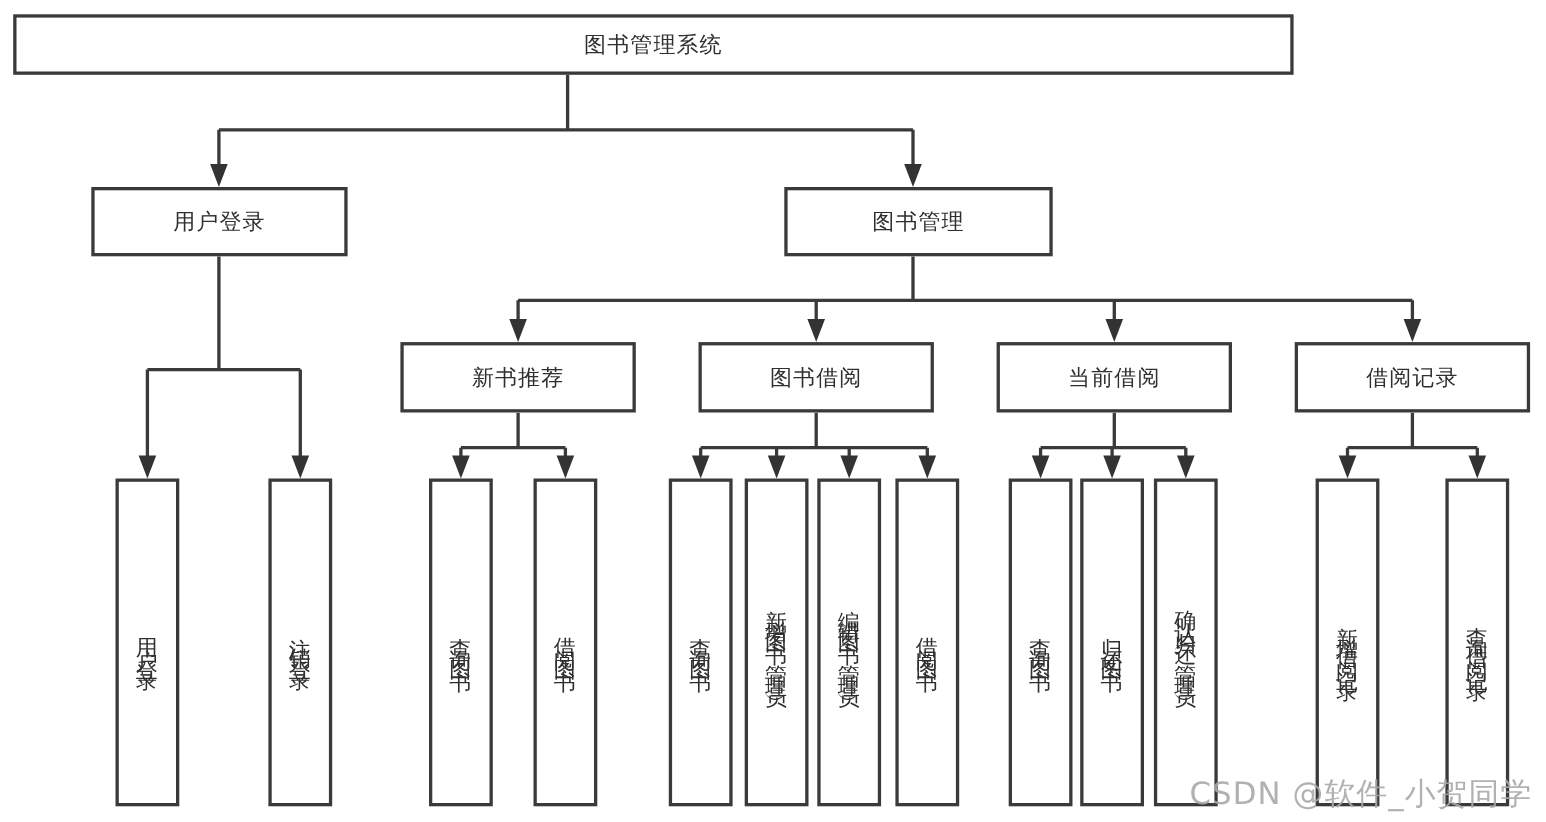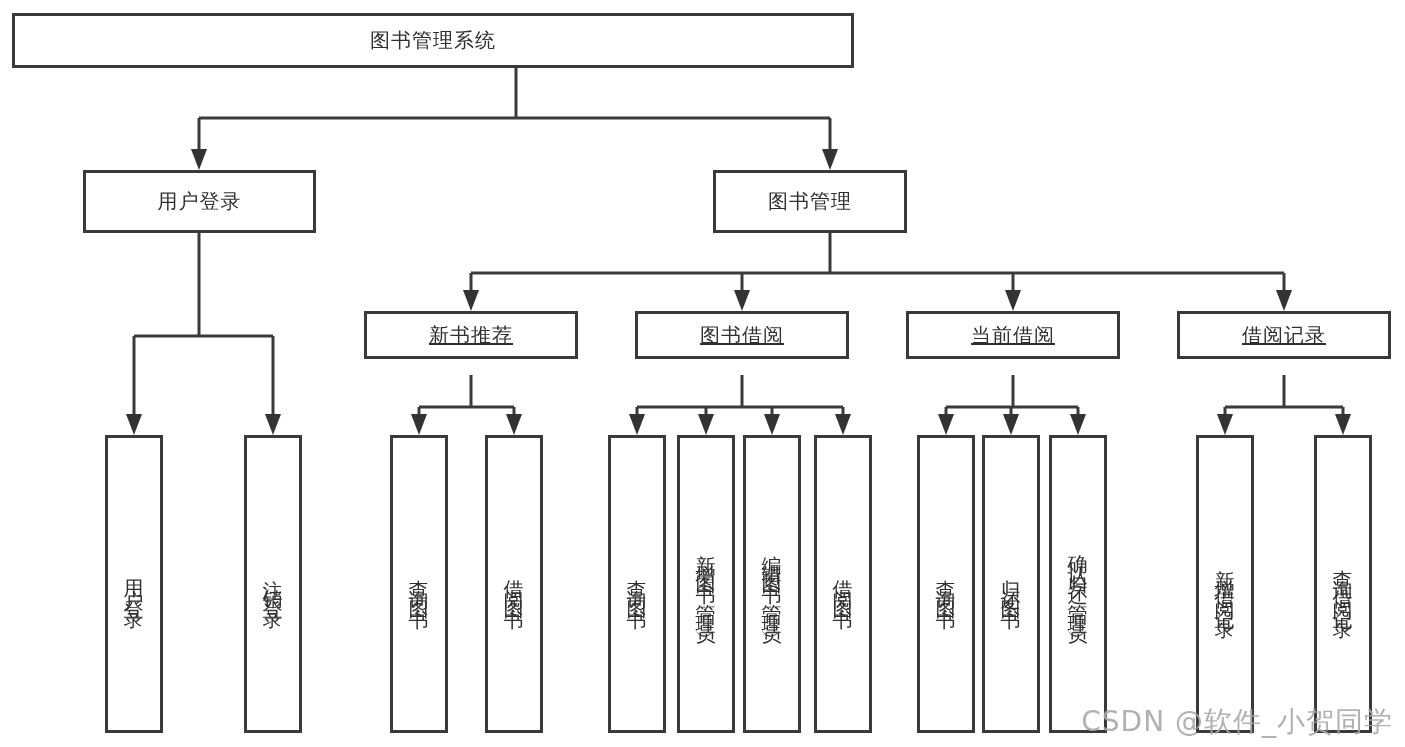--- a/index.html
+++ b/index.html
@@ -16,24 +16,24 @@
     position: absolute;
     box-sizing: border-box;
     border: 3px solid #3a3a3a;
     background: #ffffff;
     display: flex;
     align-items: center;
     justify-content: center;
     color: #2f2f2f;
   }
   .h { font-size: 20px; letter-spacing: 1px; white-space: nowrap; }
-  .root-node  { left: 12px;  top: 13px;  width: 842px; height: 55px; }
+  .root-node  { left: 12px;  top: 13px;  width: 1164px; height: 55px; }
   .l2-a       { left: 83px;  top: 170px; width: 233px;  height: 63px; }
-  .l2-b       { left: 713px; top: 170px; width: 194px;  height: 63px; }
-  .l3         { top: 311px; width: 214px; height: 48px; text-decoration: underline; }
+  .l2-b       { left: 713px; top: 170px; width: 244px;  height: 63px; }
+  .l3         { top: 311px; width: 214px; height: 64px; }
   .l3-1 { left: 364px; }  .l3-2 { left: 635px; }
   .l3-3 { left: 906px; }  .l3-4 { left: 1177px; text-align: right; }
   .leaf {
     top: 435px; width: 58px; height: 298px;
     writing-mode: vertical-rl;
     text-orientation: mixed;
     font-size: 20px;
     letter-spacing: 10px;
     line-height: 1.1;
   }

